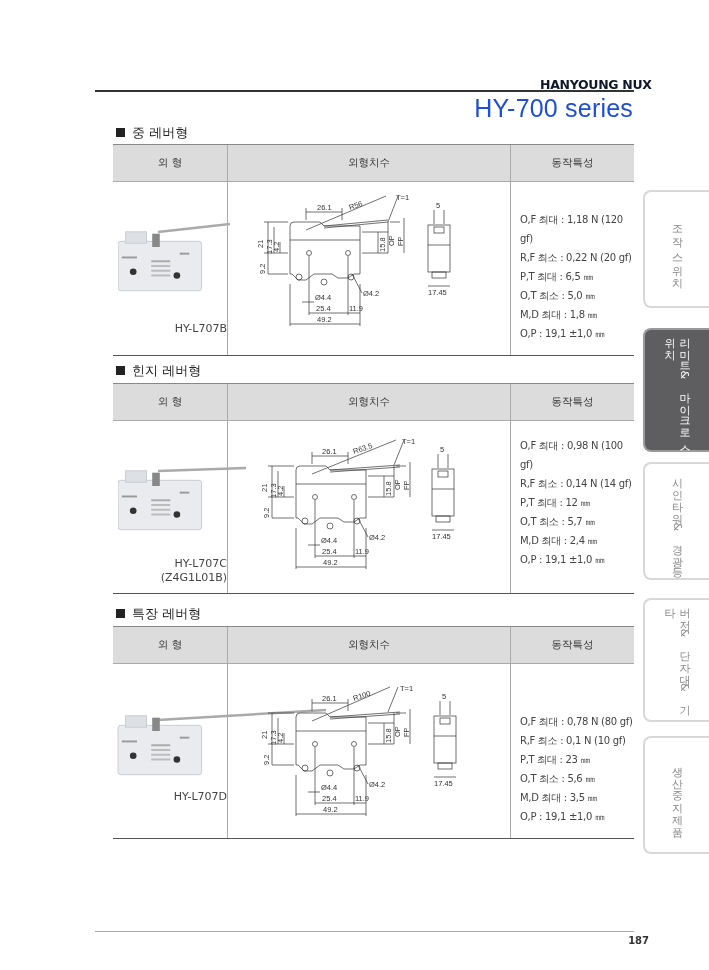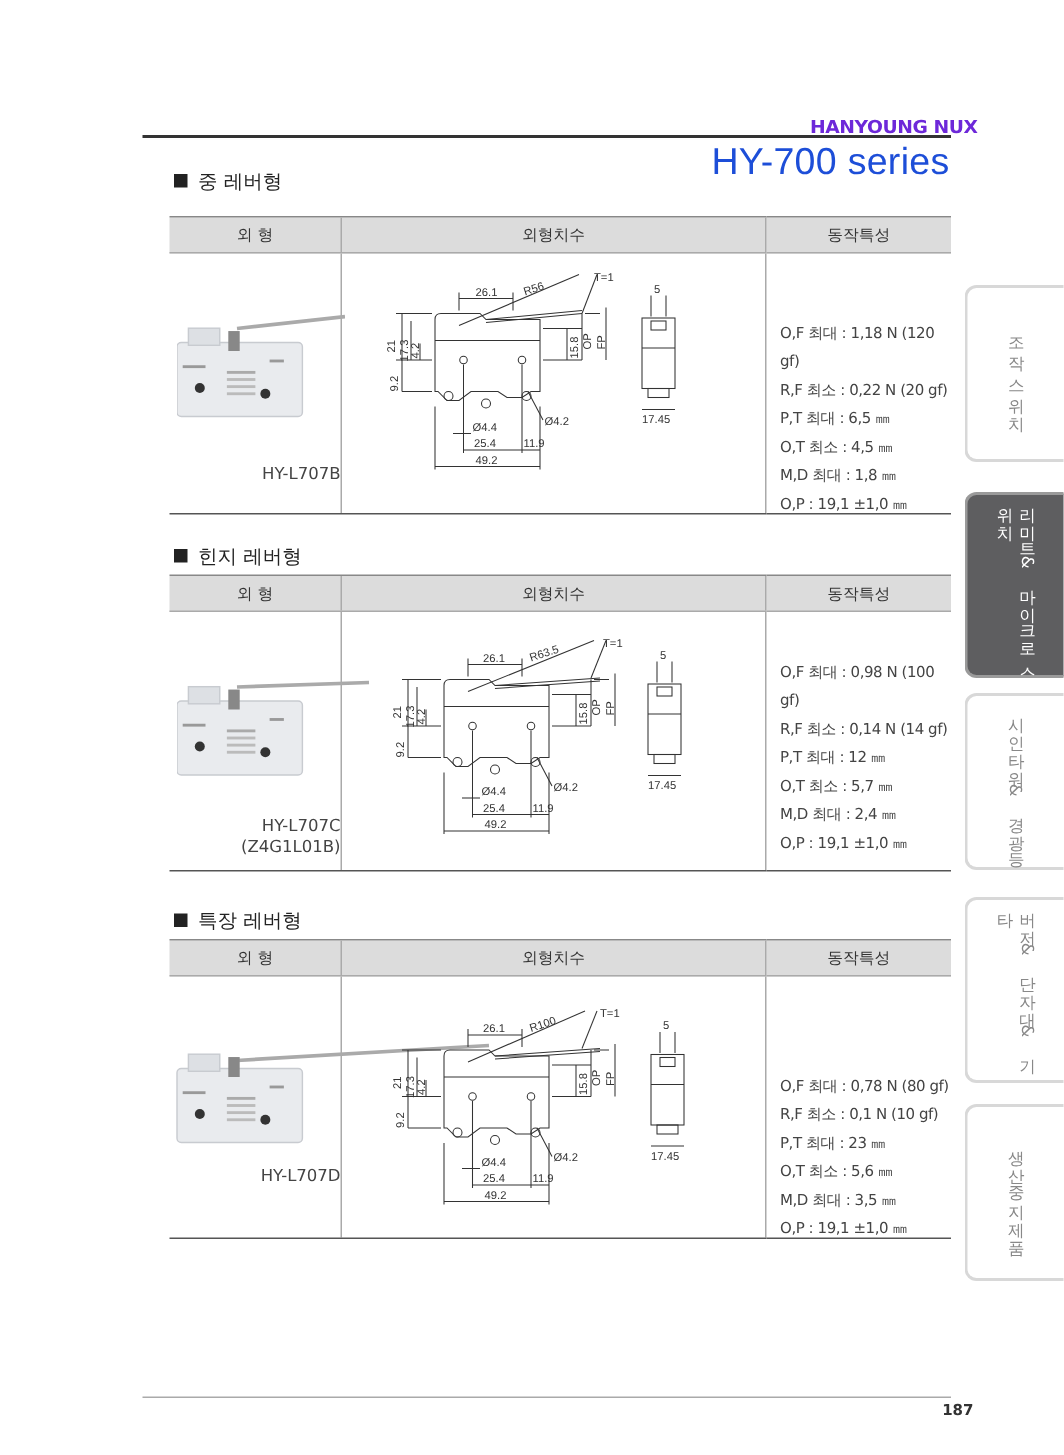--- a/index.html
+++ b/index.html
@@ -1,35 +1,35 @@
 <!DOCTYPE html>
 <html><head>
 <meta charset="utf-8">
 <style>
   * { box-sizing: border-box; margin: 0; padding: 0; }
   html, body { width: 709px; height: 970px; background: #ffffff; overflow: hidden; }
   body { position: relative; font-family: "Liberation Sans", "DejaVu Sans", sans-serif; color: #333; }
 
-  .brand { position: absolute; left: 540px; top: 77px; font-family: "DejaVu Sans", sans-serif; font-weight: bold; font-size: 12.5px; letter-spacing: -0.3px; color: #6d28d9; transform: scaleY(0.95); text-align: center; }
+  .brand { position: absolute; left: 540px; top: 77px; font-family: "DejaVu Sans", sans-serif; font-weight: bold; font-size: 12.5px; letter-spacing: -0.3px; color: #0f172a; transform: scaleY(0.95); text-align: center; }
   .top-rule { position: absolute; left: 95px; top: 90px; width: 539px; height: 2px; background: #333; }
   .series-title { position: absolute; right: 76px; top: 94px; font-size: 25px; font-weight: normal; color: #1d4ed8; letter-spacing: 0.2px; }
 
   .section-title { position: absolute; left: 116px; font-size: 13px; color: #222; font-family: "DejaVu Sans", sans-serif; }
   .section-title .sq { display: inline-block; width: 9px; height: 9px; background: #222; margin-right: 7px; vertical-align: 0px; }
 
   table.spec { position: absolute; left: 113px; width: 521px; border-collapse: collapse; font-family: "DejaVu Sans", sans-serif; }
-  table.spec th { background: #dcdcdc; font-weight: normal; font-size: 10.5px; color: #333; height: 24px; border-top: 1px solid #888; border-bottom: 1px solid #aaa; }
+  table.spec th { background: #dcdcdc; font-weight: normal; font-size: 10.5px; color: #333; height: 37px; border-top: 1px solid #888; border-bottom: 1px solid #aaa; }
   table.spec th + th, table.spec td + td { border-left: 1px solid #aaa; }
   table.spec td { vertical-align: top; border-bottom: 1px solid #555; position: relative; }
   .col-a { width: 115px; } .col-b { width: 282px; } .col-c { width: 124px; }
 
   .photo-cell { text-align: center; }
   .model-label { position: absolute; left: 0; right: 0; text-align: right; font-size: 11px; color: #444; line-height: 14px; }
 
-  .chars { position: absolute; left: 9px; font-size: 10px; color: #444; line-height: 19px; font-family: "DejaVu Sans", sans-serif; letter-spacing: -0.3px; margin-top: 16px; }
+  .chars { position: absolute; left: 9px; font-size: 10px; color: #444; line-height: 19px; font-family: "DejaVu Sans", sans-serif; letter-spacing: -0.3px; }
 
   .tabs { position: absolute; left: 643px; top: 0; width: 66px; }
   .tab { position: absolute; left: 0; width: 70px; height: 118px; border: 2px solid #d8d8d8; border-right: none; border-radius: 8px 0 0 8px; background: #fff; display: flex; align-items: center; justify-content: center; }
   .tab.active { background: #5e5e60; border-color: #9a9a9a; }
   .tab-label { writing-mode: vertical-rl; font-size: 11px; color: #888; font-family: "DejaVu Sans", sans-serif; letter-spacing: 1px; margin-left: -6px; }
   .tab.active .tab-label { color: #ffffff; }
 
   .footer-rule { position: absolute; left: 95px; top: 931px; width: 539px; height: 1px; background: #aaa; }
   .page-num { position: absolute; right: 60px; top: 935px; font-size: 10px; font-weight: bold; color: #333; font-family: "DejaVu Sans", sans-serif; }
 
@@ -53,21 +53,21 @@
       <rect x="35" y="34" width="20" height="2" fill="#aaa"></rect>
       <rect x="35" y="39" width="20" height="2" fill="#bbb"></rect>
       <rect x="35" y="44" width="20" height="2" fill="#bbb"></rect>
       <rect x="35" y="49" width="20" height="2" fill="#bbb"></rect>
       <rect x="4" y="30" width="16" height="2" fill="#999"></rect>
       <rect x="65" y="26" width="10" height="2" fill="#999"></rect>
     </g>
   </defs>
 </svg>
 
-<div class="section-title" style="top:112px"><span class="sq"></span><span>중 레버형</span></div>
+<div class="section-title" style="top:124px"><span class="sq"></span><span>중 레버형</span></div>
 <table class="spec" style="top:144px">
   <tbody>
       <tr>
     <th class="col-a">외 형</th>
     <th class="col-b">외형치수</th>
     <th class="col-c">동작특성</th>
   </tr>
   <tr style="height:169px">
     <td class="photo-cell">
       <svg width="112" height="80" style="position:absolute;left:5px;top:38px" viewBox="0 0 112 80">
@@ -144,21 +144,21 @@
           <text x="89" y="140">49.2</text>
           <text x="200" y="113">17.45</text>
         </g>
       </svg>
     </td>
     <td>
       <div class="chars" style="top:28px">
         <div>O,F 최대 : 1,18 N (120 gf)</div>
         <div>R,F 최소 : 0,22 N (20 gf)</div>
         <div>P,T 최대 : 6,5 ㎜</div>
-        <div>O,T 최소 : 4,5 ㎜</div>
+        <div>O,T 최소 : 5,0 ㎜</div>
         <div>M,D 최대 : 1,8 ㎜</div>
         <div>O,P : 19,1 ±1,0 ㎜</div>
       </div>
     </td>
   </tr>
 </tbody>
   </table>
 
 <div class="section-title" style="top:362px"><span class="sq"></span><span>힌지 레버형</span></div>
 <table class="spec" style="top:383px">

